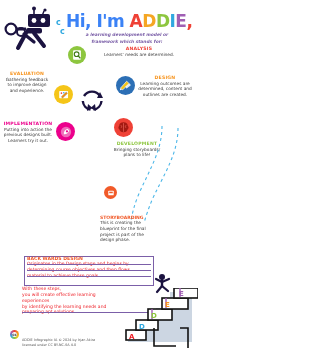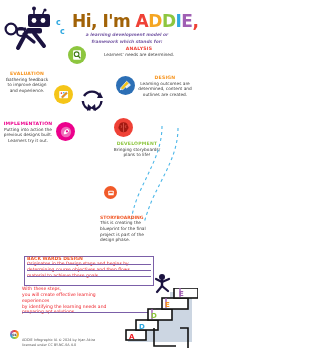--- a/index.html
+++ b/index.html
@@ -7,21 +7,21 @@
     width:200px;height:356px;
     background:#ffffff;
     font-family:"DejaVu Sans",sans-serif;
     overflow:hidden;position:relative;
   }
   #canvas{position:absolute;inset:0;width:200px;height:356px;}
   .abs{position:absolute;}
 
   
   .title{font-family:"DejaVu Sans",sans-serif;font-weight:bold;font-size:17px;letter-spacing:-.5px;line-height:1;}
-  .t-hi{color:#a16207;margin-left:6px;}
+  .t-hi{color:#3b82f6;}
   .t-a{color:#ef4136;} .t-d1{color:#f5a623;} .t-d2{color:#8dc63f;}
   .t-i{color:#2fa8e0;} .t-e{color:#a05fb4;} .t-comma{color:#ef4136;}
   .subtitle{color:#7b5fa8;font-style:italic;font-size:4.4px;line-height:1.5;text-align:center;font-weight:bold;}
 
   
   .ph-title{font-size:4.6px;font-weight:bold;letter-spacing:.2px;line-height:1;}
   .ph-body{font-size:4.3px;line-height:1.35;color:#3b3b3b;}
   .ph-left{text-align:center;}
   .ph-right{text-align:center;}
 

